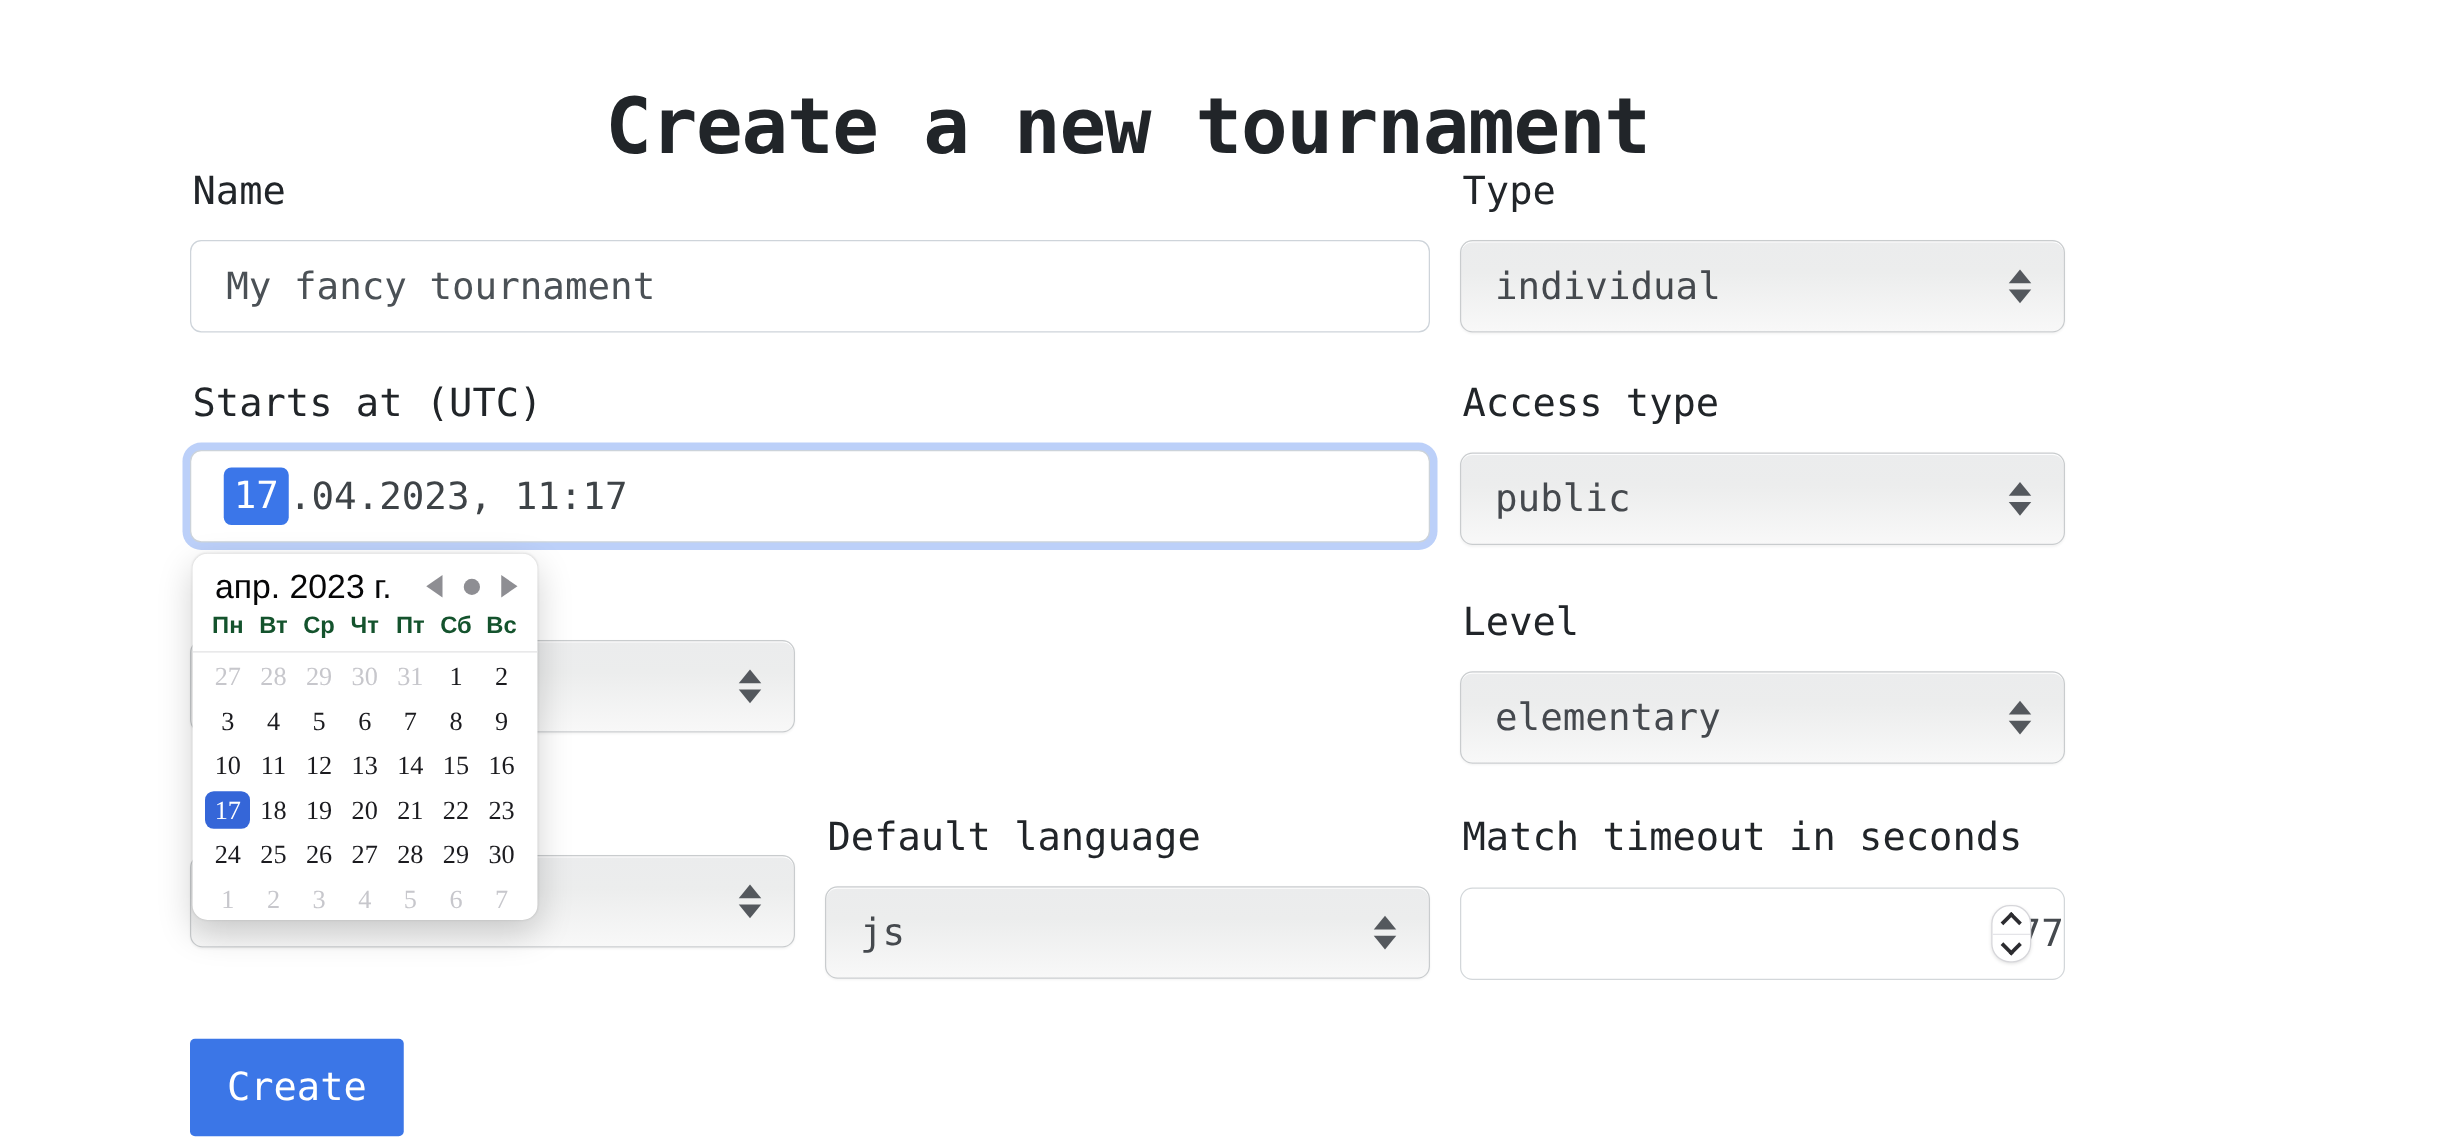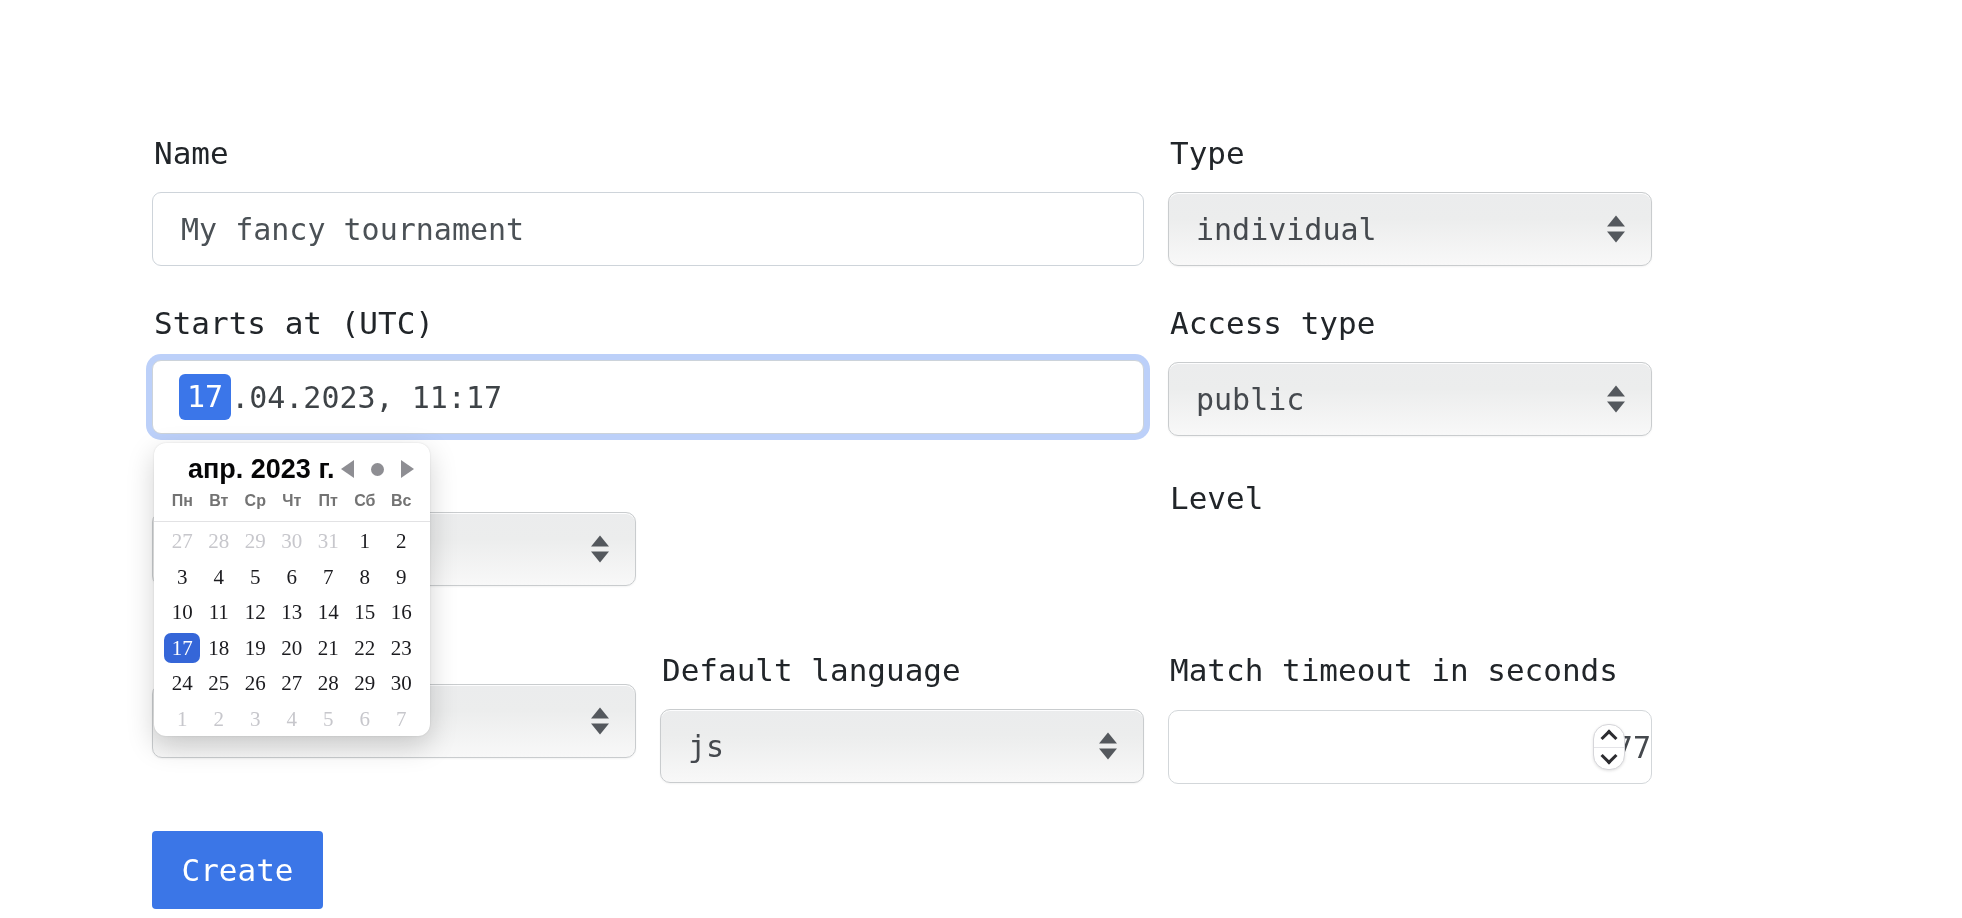--- a/index.html
+++ b/index.html
@@ -82,31 +82,31 @@
   .calendar{
     position:absolute;left:154px;top:443px;width:276px;height:293px;z-index:10;
     background:#ffffff;border-radius:12px;
     box-shadow:0 10px 28px rgba(0,0,0,.18), 0 0 2px rgba(0,0,0,.12);
     font-family:"Liberation Sans","DejaVu Sans",sans-serif;
   }
   .cal-header{
     position:absolute;left:18px;right:16px;top:10px;height:32px;
     display:flex;align-items:center;
   }
-  .cal-month{font-size:27px;font-weight:700;color:#060607;white-space:nowrap;margin-left:16px;}
+  .cal-month{font-size:27px;font-weight:400;color:#060607;white-space:nowrap;}
   .cal-nav{margin-left:auto;display:flex;align-items:center;gap:17px;}
   .nav-prev{width:0;height:0;border-top:9px solid transparent;border-bottom:9px solid transparent;border-right:13px solid #8e8e93;}
   .nav-dot{width:13px;height:13px;border-radius:50%;background:#8e8e93;}
   .nav-next{width:0;height:0;border-top:9px solid transparent;border-bottom:9px solid transparent;border-left:13px solid #8e8e93;}
   .cal-daynames{
     position:absolute;left:10px;top:46px;
     display:grid;grid-template-columns:repeat(7,36.5px);
   }
   .cal-dayname{
-    text-align:center;font-size:16px;font-weight:700;color:#737373;line-height:24px;
+    text-align:center;font-size:19px;font-weight:700;color:#14532d;line-height:24px;
   }
   .cal-divider{position:absolute;left:0;right:0;top:78px;height:1px;background:#e2e2e4;}
   .cal-grid{
     position:absolute;left:10px;top:81px;
     display:grid;grid-template-columns:repeat(7,36.5px);grid-auto-rows:35.5px;font-family:Liberation Serif, serif;
   }
   .cal-day{
     display:flex;align-items:center;justify-content:center;
     font-size:21px;color:#1b1b1f;
   }
@@ -121,20 +121,21 @@
     position:absolute;left:152px;top:831px;width:171px;height:78px;
     background:#3b76e7;border:none;border-radius:4px;cursor:pointer;
     font-family:"DejaVu Sans Mono",monospace;font-size:31px;color:#ffffff;
   }
 </style>
 </head>
 <body>
 
 <div class="screen">
 
+  <h1 class="page-title">Create a new tournament</h1>
 
   <div class="group col" style="left:1168px;top:136px;">
     <label class="field-label">Type</label>
     <div class="select">
       <span class="sel-value">individual</span>
       <span class="sel-arrows">
           <span class="tri-up"></span>
           <span class="tri-down"></span>
         </span>
     </div>
@@ -170,20 +171,27 @@
       <span class="sel-arrows">
           <span class="tri-up"></span>
           <span class="tri-down"></span>
         </span>
     </div>
   </div>
 
 
   <div class="group col" style="left:1168px;top:481px;">
     <label class="field-label">Level</label>
+    <div class="select">
+      <span class="sel-value">elementary</span>
+      <span class="sel-arrows">
+          <span class="tri-up"></span>
+          <span class="tri-down"></span>
+        </span>
+    </div>
   </div>
 
   <div class="group col" style="left:152px;top:653px;">
     <div class="select" style="margin-top:31px;">
       <span class="sel-value">64</span>
       <span class="sel-arrows">
           <span class="tri-up"></span>
           <span class="tri-down"></span>
         </span>
     </div>

